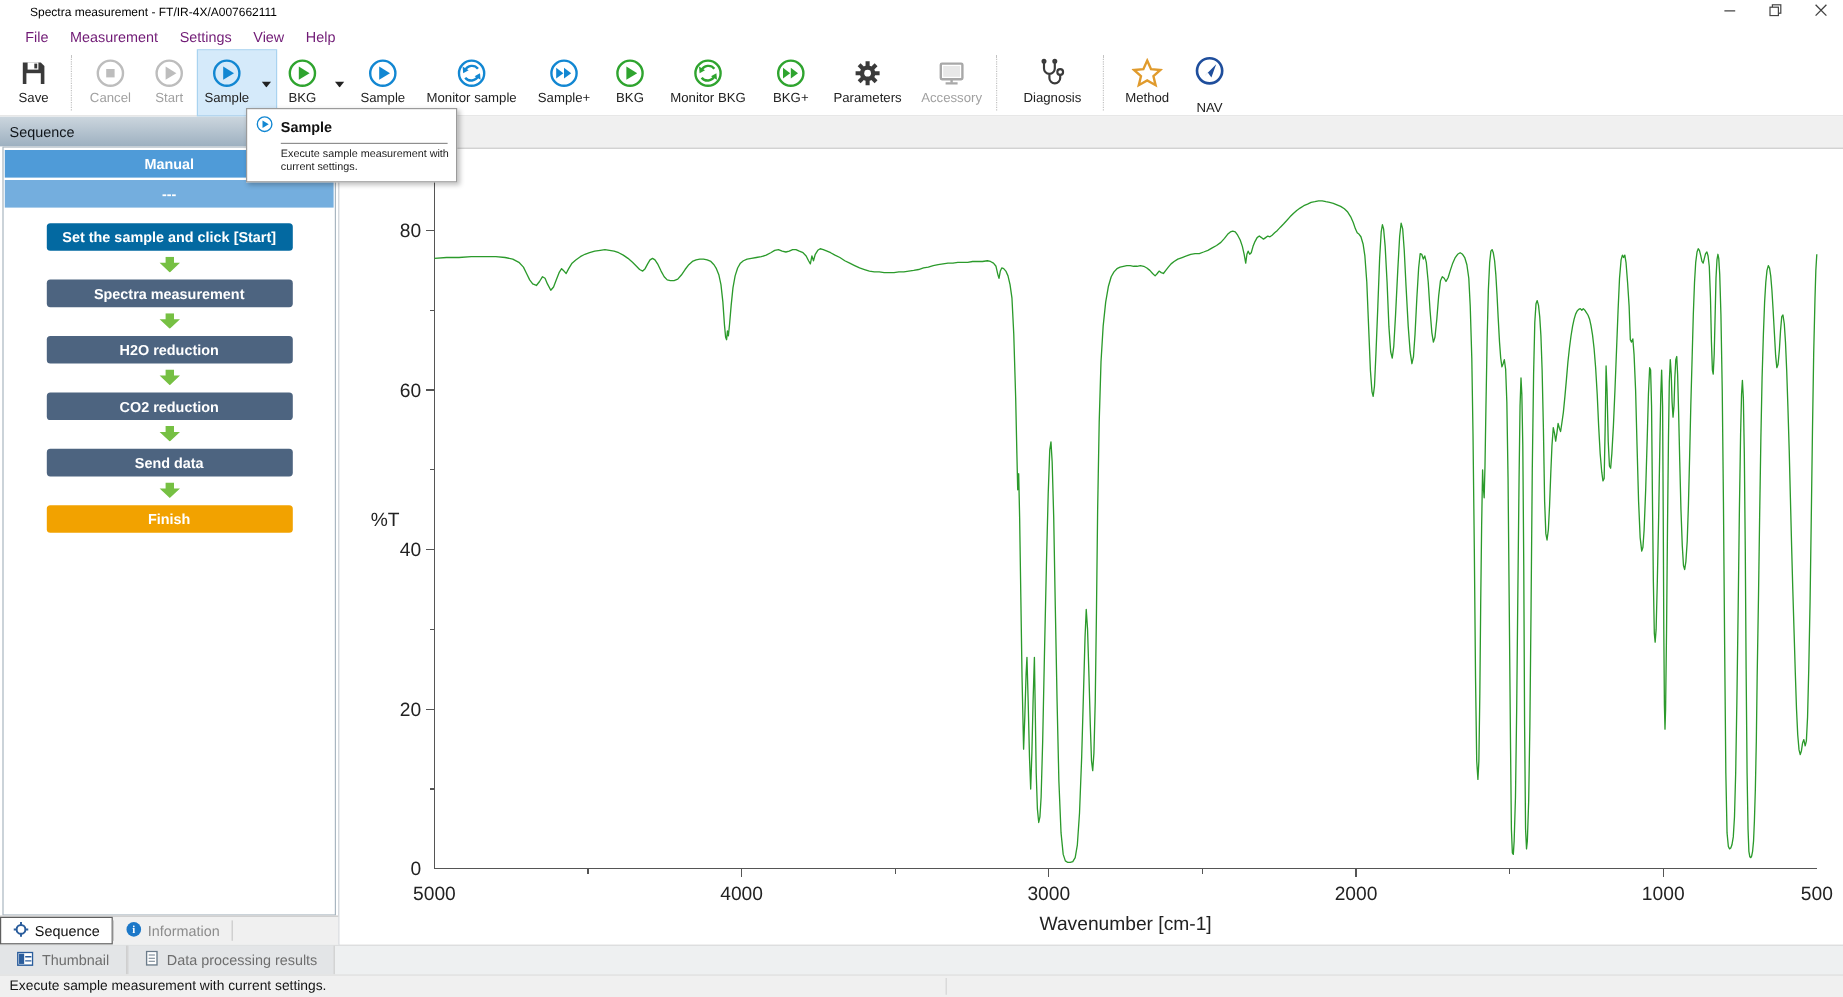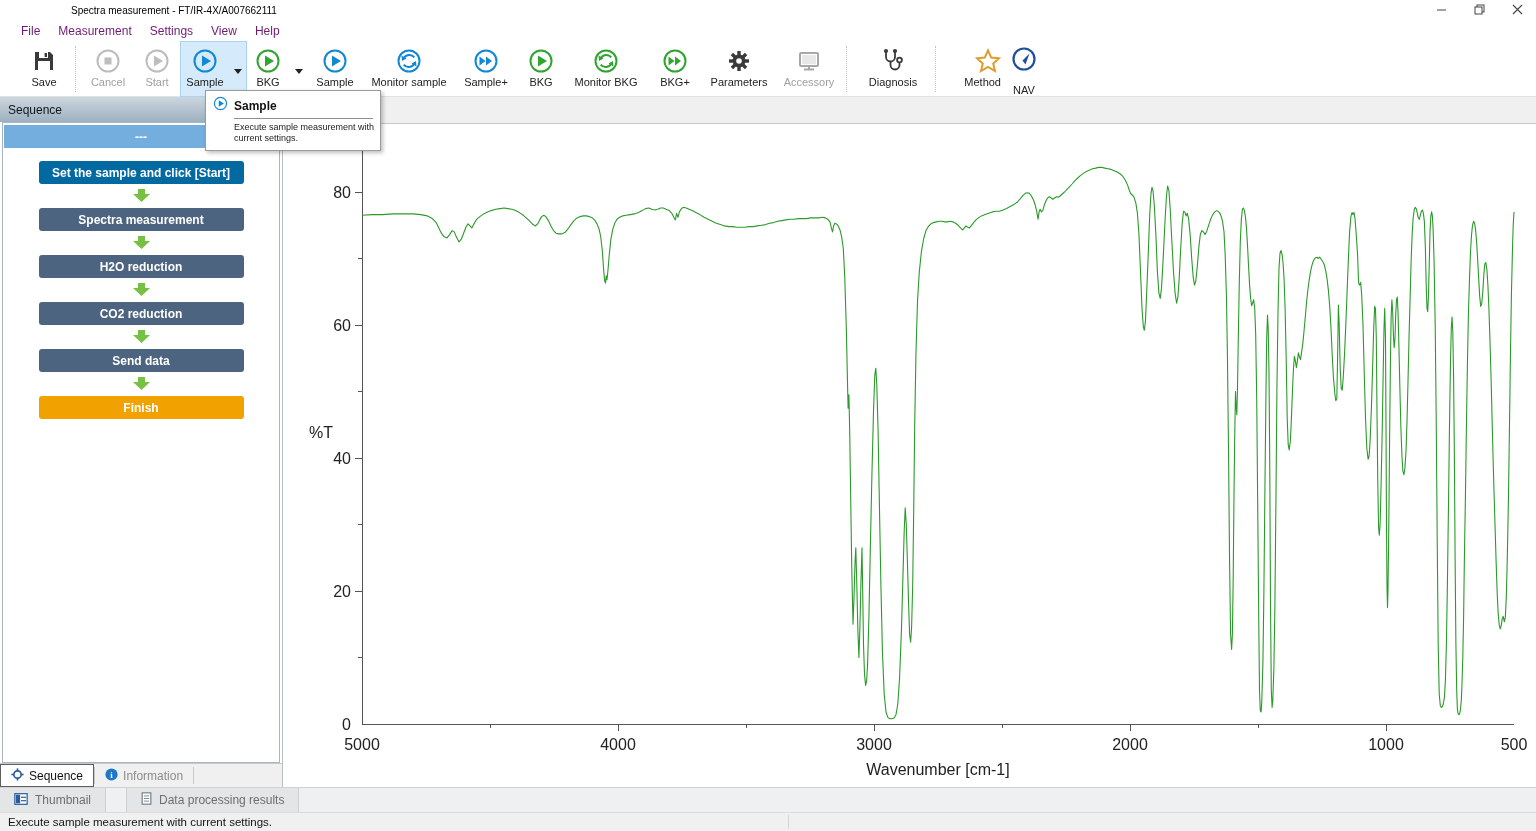--- a/index.html
+++ b/index.html
@@ -1,32 +1,32 @@
 <!DOCTYPE html>
 <html><head>
 <meta charset="utf-8">
 <style>
   * { margin:0; padding:0; box-sizing:border-box; }
   html,body { width:1536px; height:831px; overflow:hidden; background:#fff;
               font-family:"Liberation Sans", sans-serif; color:#1a1a1a; position:relative; }
 
   
-  .titlebar { height:20px; display:flex; align-items:center; background:#fff; position:relative;padding-left:46px; }
+  .titlebar { height:20px; display:flex; align-items:center; background:#fff; position:relative; }
   .titlebar .app-icon { width:13px; height:13px; margin:0 6px 0 6px; }
   .titlebar .title { font-size:10px; color:#000; }
   .win-controls { position:absolute; right:0; top:0; height:20px; display:flex; }
   .win-btn { width:38px; height:20px; display:flex; align-items:center; justify-content:center; color:#444; }
 
   
   .menubar { height:22px; display:flex; align-items:center; padding-left:12px; background:#fff; }
   .menu-item { font-size:12px; padding:2px 9px; color:#701a75; }
 
   
   .toolbar { height:55px; display:flex; align-items:stretch; background:#fff;
-             border-bottom:1px solid #e2e2e2; padding-left:16px; position:relative; }
+             border-bottom:1px solid #e2e2e2; padding-left:0; position:relative; }
   .tb-sep { width:5px; margin:4px 3px; border-left:1px dotted #c3c3c3; }
   .tb-group { display:flex; align-items:stretch; }
   .tb-group.hl { background:#d5eafa; outline:1px solid #a9d3f0; }
   .tb-btn { display:flex; flex-direction:column; align-items:center; padding-top:4px; }
   .tb-btn .ic { height:30px; display:flex; align-items:center; justify-content:center; }
   .tb-btn .lbl { font-size:11px; color:#222; white-space:nowrap; margin-top:0px; }
   .tb-btn.disabled .lbl { color:#a0a0a0; }
   .tb-caret { width:17px; display:flex; align-items:center; justify-content:center; }
 
   
@@ -56,21 +56,21 @@
   .legend-name { font-size:10px; color:#111; }
   .expand-btn { position:absolute; top:6px; right:2px; width:16px; height:18px; background:#fff;
                 border:1px solid #8a8a8a; display:flex; align-items:center; justify-content:center; }
   .chart-panel { position:absolute; left:0; right:0; top:26px; bottom:0; background:#fff;
                  border-top:1px solid #c8c8c8; }
 
   
   .thumb-strip { height:25px; background:#eef0f1; border-top:1px solid #d2d2d2; display:flex; align-items:stretch;text-align:center; }
   .btab { display:flex; align-items:center; gap:7px; padding:0 14px; font-size:12px; color:#6e6e6e;
           background:#e3e5e7; border-right:1px solid #cfcfcf; }
-  .btab + .btab { margin-left:20px; border-left:1px solid #cfcfcf; }
+  .btab + .btab { margin-left:0; border-left:1px solid #cfcfcf; }
   .statusbar { height:19px; background:#f0f0f0; border-top:1px solid #dcdcdc; display:flex; align-items:center;
                font-size:11.5px; color:#141414; position:relative; }
   .statusbar .txt { padding-left:8px; }
   .status-sep { position:absolute; left:788px; top:2px; bottom:2px; border-left:1px solid #d5d5d5; }
 
   
   .tooltip { position:absolute; left:205px; top:90px; width:176px; background:#fff; border:1px solid #9b9b9b;
              box-shadow:2px 2px 4px rgba(0,0,0,.25); z-index:50; padding:5px 7px 6px 7px; }
   .tooltip .trow { display:flex; align-items:center; gap:6px; }
   .tooltip .ttitle { font-size:12px; font-weight:bold; color:#111; }
@@ -298,21 +298,21 @@
             <circle cx="19.5" cy="12" r="2.4"></circle>
             <circle cx="6" cy="3" r="1.2"></circle>
             <circle cx="15" cy="3" r="1.2"></circle>
           </svg>
         </span>
                    <span class="lbl">Diagnosis</span>
       </div>
     </div>
     <div class="tb-sep"></div>
     <div class="tb-group">
-      <div class="tb-btn" style="width: 58px; align-items: flex-end;">
+      <div class="tb-btn" style="width: 58px;">
         <span class="ic">
           <svg width="26" height="26" viewBox="0 0 26 26">
             <polygon points="13,2.5 16.2,9.6 24,10.3 18.2,15.5 20,23 13,19 6,23 7.8,15.5 2,10.3 9.8,9.6" fill="none" stroke="#e09b2d" stroke-width="2"></polygon>
           </svg>
         </span>
                    <span class="lbl">Method</span>
       </div>
     </div>
     <div class="tb-group">
       <div class="tb-btn" style="width: 46px; gap: 12px;">
@@ -324,20 +324,21 @@
         </span>
                    <span class="lbl">NAV</span>
       </div>
     </div>
   </div>
 
 <div class="main">
   <div class="left-panel">
     <div class="seq-header">Sequence</div>
     <div class="seq-body">
+      <div class="mode-bar" style="background: rgb(79, 155, 216);">Manual</div>
       <div class="mode-bar sub" style="background: rgb(116, 174, 222);">---</div>
       <div class="flow">
           <div class="step-box" style="background: #0369a1;">Set the sample and click [Start]</div>
           <div class="flow-arrow">
             <svg width="19" height="13" viewBox="0 0 19 13">
               <polygon points="6,0 13,0 13,5 18,5 9.5,13 1,5 6,5" fill="#76c043"></polygon>
             </svg>
           </div>
           <div class="step-box" style="background: rgb(77, 100, 128);">Spectra measurement</div>
           <div class="flow-arrow">

